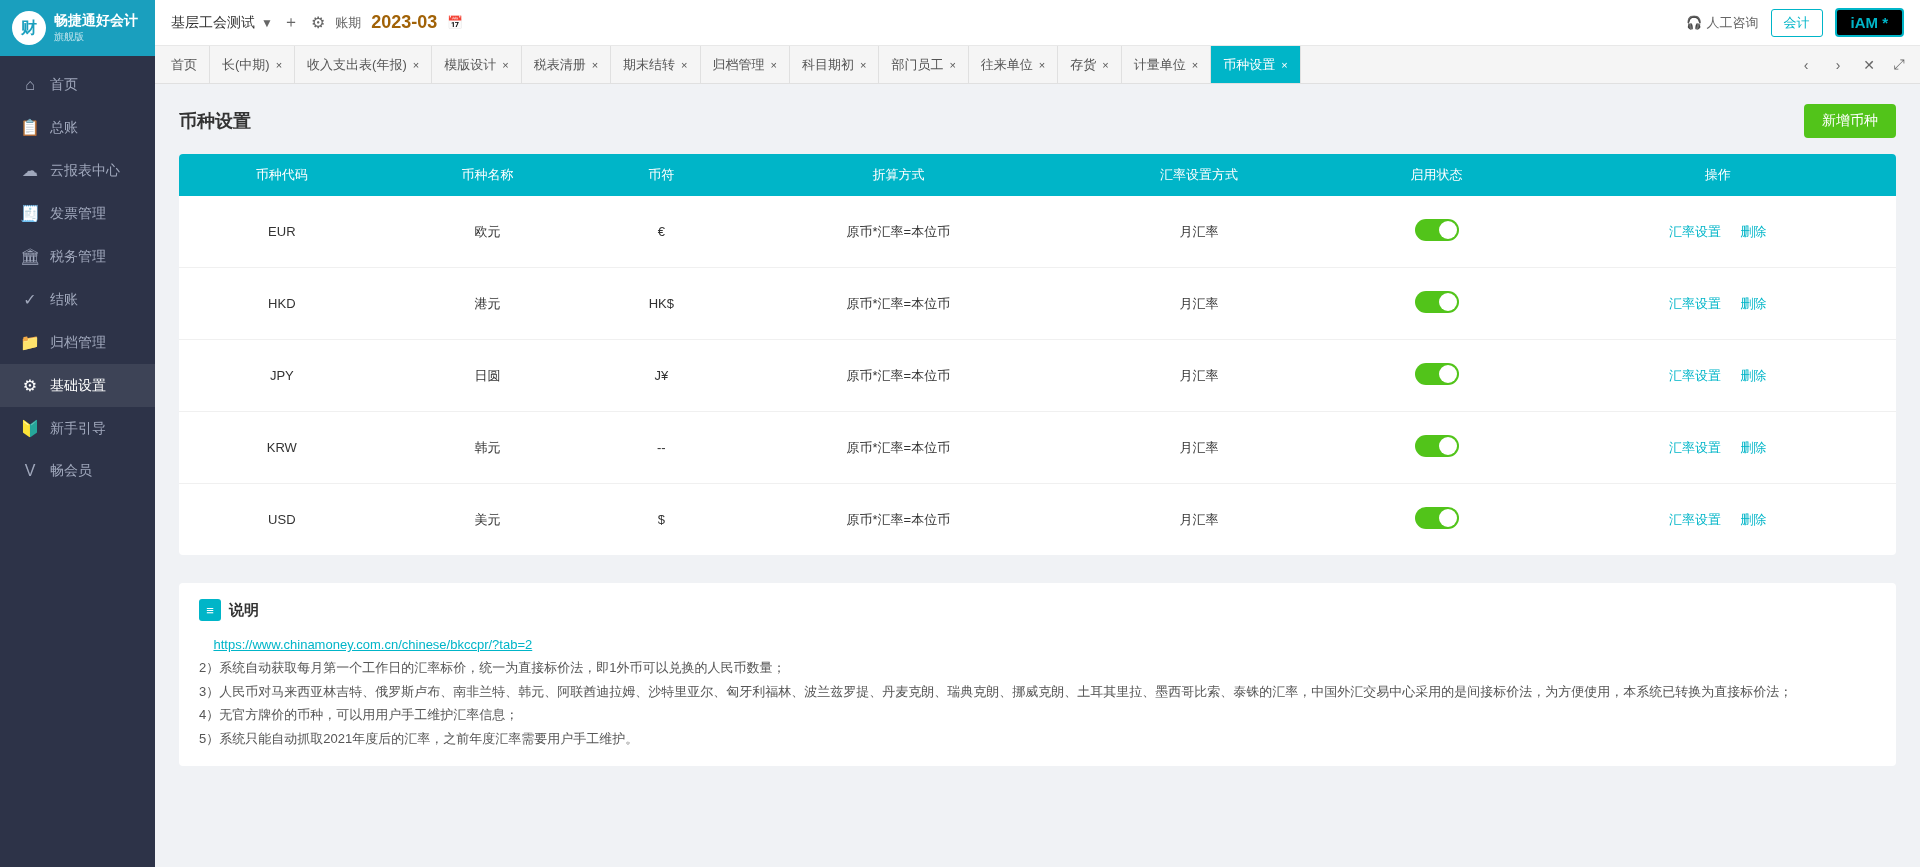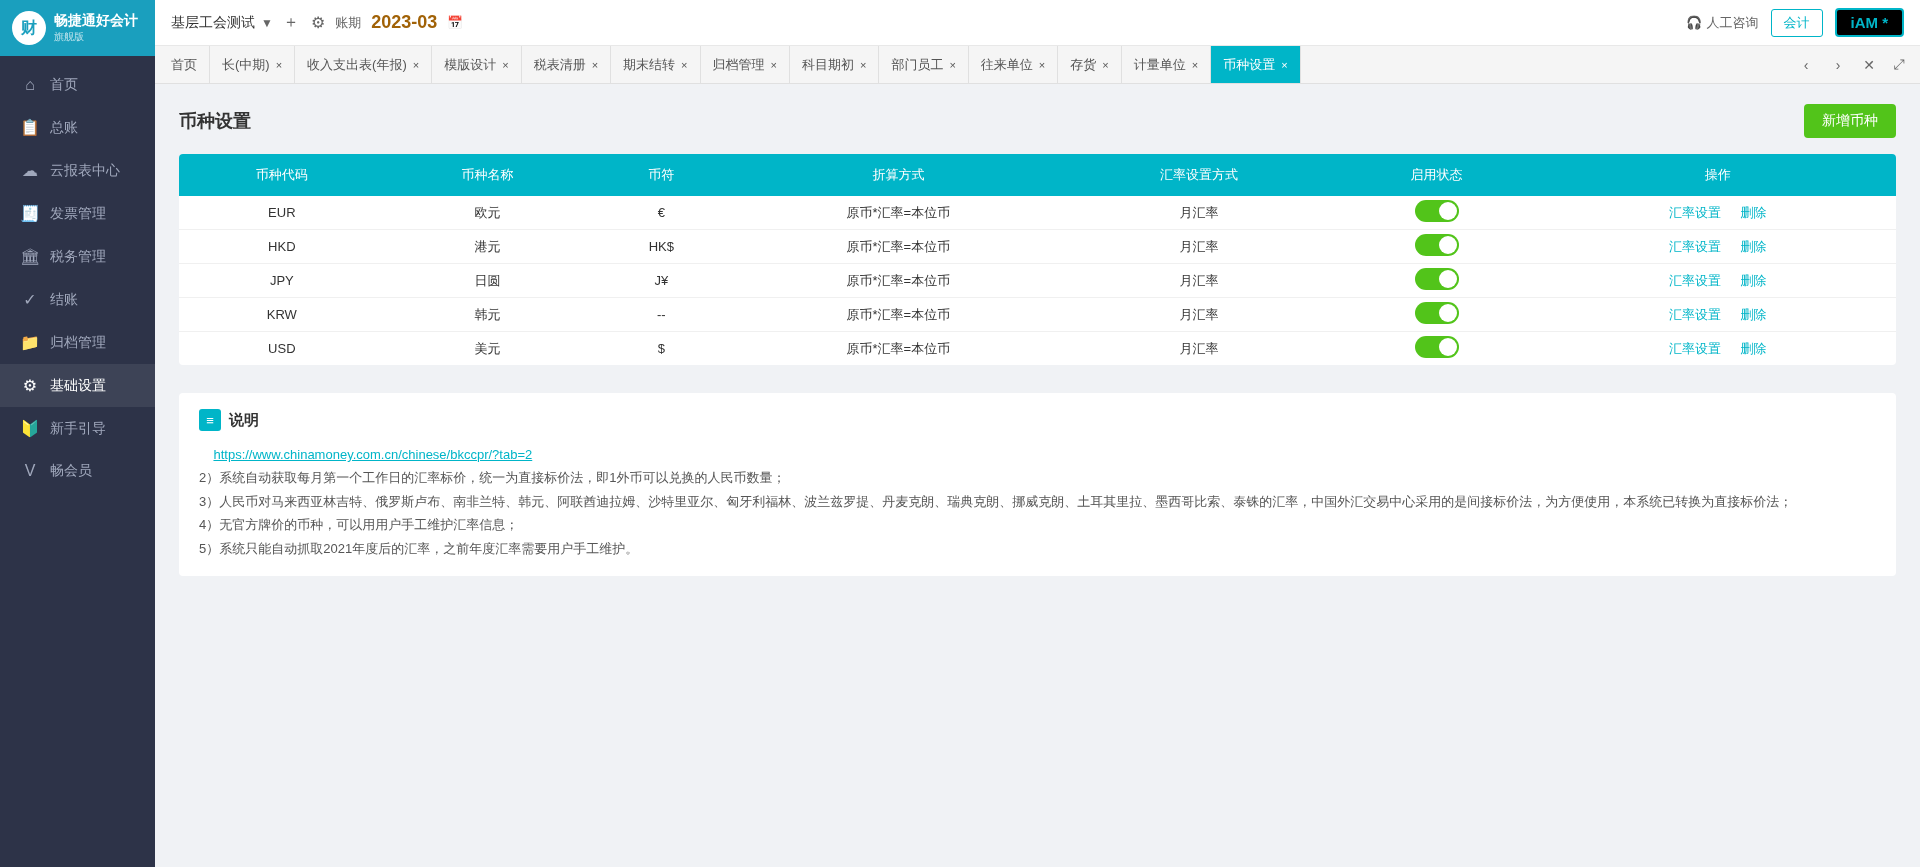--- a/index.html
+++ b/index.html
@@ -184,21 +184,21 @@
       font-weight: 500;
       font-size: 13px;
       text-align: center;
       border: none;
     }
     .data-table tbody tr {
       border-bottom: 1px solid #f0f0f0;
     }
     .data-table tbody tr:last-child { border-bottom: none; }
     .data-table tbody td {
-      padding: 4px 16px;
+      padding: 23px 16px;
       text-align: center;
       font-size: 13px;
       color: #333;
     }
     .action-link {
       color: #00b5c8;
       cursor: pointer;
       text-decoration: none;
       margin: 0 8px;
     }

